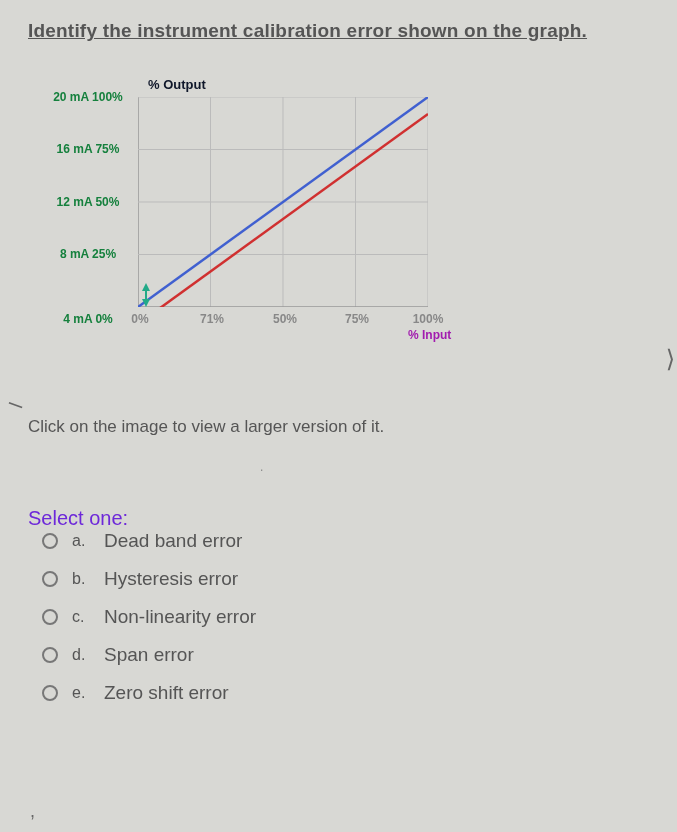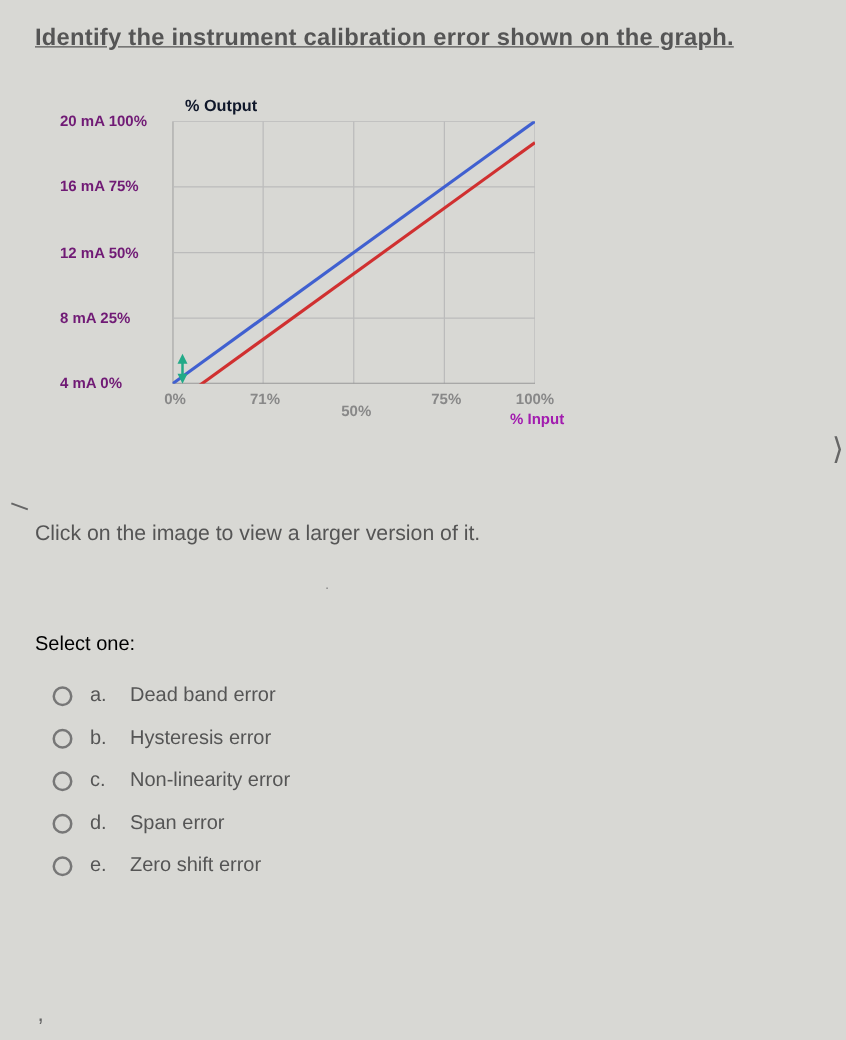--- a/index.html
+++ b/index.html
@@ -31,23 +31,23 @@
       position: absolute;
       top: -5px;
       left: 100px;
       font-size: 13px;
       color: #0f172a;
       font-weight: 600;
     }
     .y-label {
       position: absolute;
       font-size: 12px;
-      color: #701a75;
-      font-weight: 600;
-      text-align: left;
+      color: #15803d;
+      font-weight: 600;
+      text-align: center;
       width: 80px;
     }
     .x-label {
       position: absolute;
       font-size: 12px;
       color: #888;
       font-weight: 600;
       text-align: center;
       width: 40px;
     }
@@ -64,23 +64,23 @@
       width: 290px;
       height: 210px;
     }
     .hint-text {
       font-size: 17px;
       color: #555;
       margin-bottom: 70px;
       margin-top: 55px;
     }
     .select-one {
-      font-size: 16px;
-      color: #000000;
-      margin-bottom: 23px;
+      font-size: 20px;
+      color: #6d28d9;
+      margin-bottom: 0;
     }
     .options {
       padding-left: 14px;
     }
     .option {
       display: flex;
       align-items: center;
       margin-bottom: 16px;
     }
     .radio {
@@ -91,21 +91,21 @@
       margin-right: 14px;
       background: transparent;
     }
     .option-letter {
       font-size: 16px;
       color: #555;
       margin-right: 14px;
       min-width: 18px;
     }
     .option-text {
-      font-size: 16px;
+      font-size: 19px;
       color: #555;
     }
     .stray-mark {
       position: absolute;
       left: 8px;
       top: 390px;
       font-size: 28px;
       color: #666;
       font-weight: 100;
       transform: rotate(200deg);
@@ -137,21 +137,21 @@
 
 <div class="question-title">Identify the instrument calibration error shown on the graph.</div>
 
 <div class="chart-container">
   <div class="chart-title">% Output</div>
 
   <div class="y-label" style="top:8px; left:0;">20 mA 100%</div>
   <div class="y-label" style="top:60px; left:0;">16 mA 75%</div>
   <div class="y-label" style="top:113px; left:0;">12 mA 50%</div>
   <div class="y-label" style="top:165px; left:0;">8 mA 25%</div>
-  <div class="y-label" style="top:217px; left:0;">4 mA 0%</div>
+  <div class="y-label" style="top:230px; left:0;">4 mA 0%</div>
 
   <div class="plot-area">
     <svg width="290" height="210" viewBox="0 0 290 210">
 
       <line x1="0" y1="0" x2="0" y2="210" stroke="#999" stroke-width="1.5"></line>
       <line x1="72.5" y1="0" x2="72.5" y2="210" stroke="#bbb" stroke-width="1"></line>
       <line x1="145" y1="0" x2="145" y2="210" stroke="#bbb" stroke-width="1"></line>
       <line x1="217.5" y1="0" x2="217.5" y2="210" stroke="#bbb" stroke-width="1"></line>
       <line x1="290" y1="0" x2="290" y2="210" stroke="#bbb" stroke-width="1"></line>
 
@@ -166,21 +166,21 @@
       <line x1="0" y1="227" x2="290" y2="17" stroke="#d03030" stroke-width="2.5"></line>
 
       <line x1="8" y1="190" x2="8" y2="207" stroke="#2a8" stroke-width="2"></line>
       <polygon points="8,186 4,194 12,194" fill="#2a8"></polygon>
       <polygon points="8,210 4,202 12,202" fill="#2a8"></polygon>
     </svg>
   </div>
 
   <div class="x-label" style="top:230px; left:72px;">0%</div>
   <div class="x-label" style="top:230px; left:144px;">71%</div>
-  <div class="x-label" style="top:230px; left:217px;margin-top:10px;">50%</div>
+  <div class="x-label" style="top:230px; left:217px;">50%</div>
   <div class="x-label" style="top:230px; left:289px;">75%</div>
   <div class="x-label" style="top:230px; left:360px;">100%</div>
   <div class="x-axis-title" style="top:246px; left:360px;">% Input</div>
 </div>
 
 <div class="hint-text">Click on the image to view a larger version of it.</div>
 
 <div class="select-one">Select one:</div>
 
 <div class="options">

